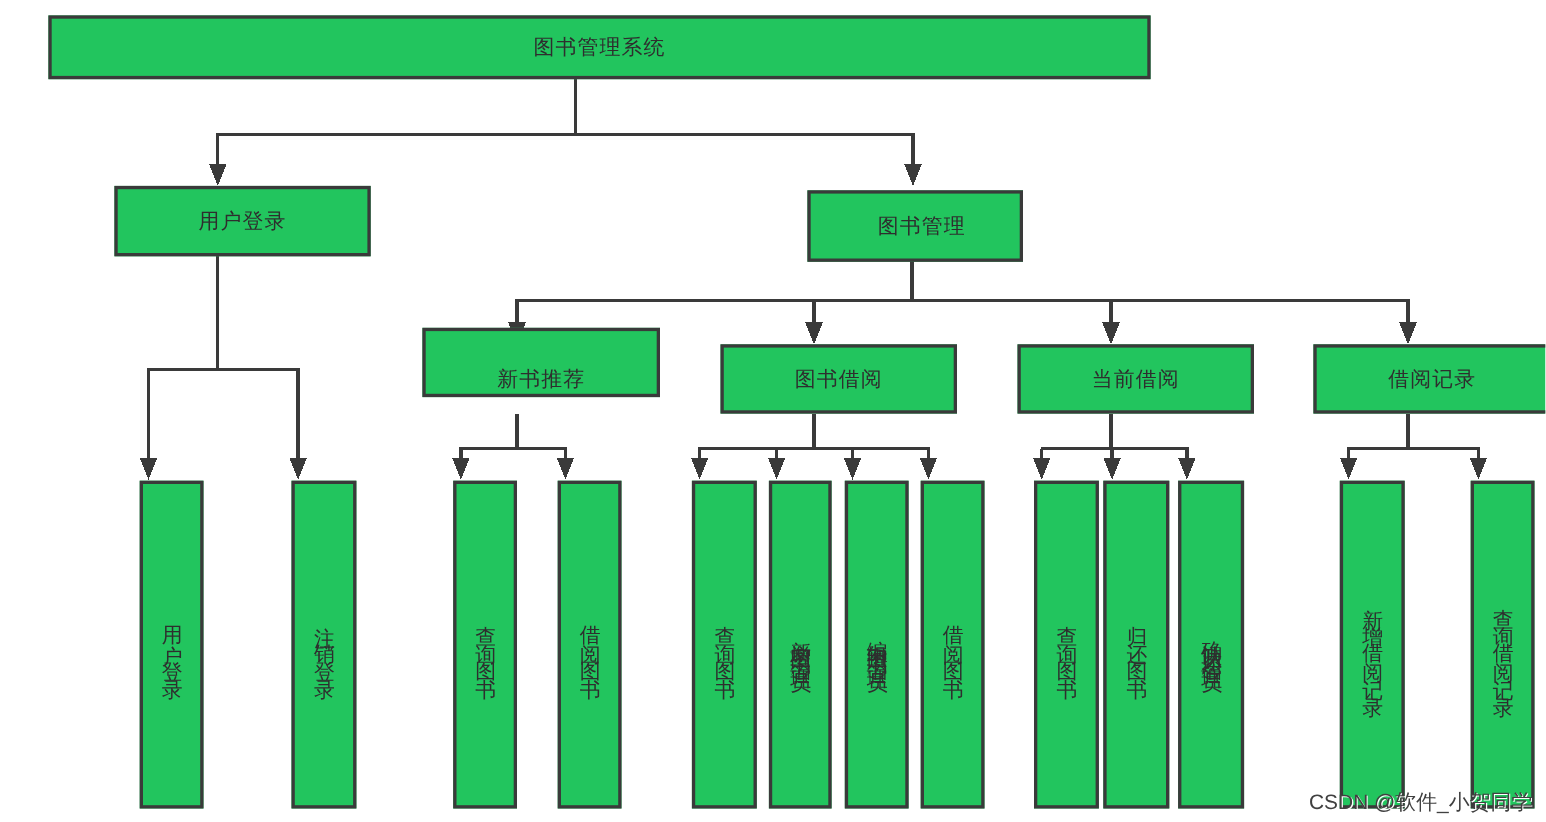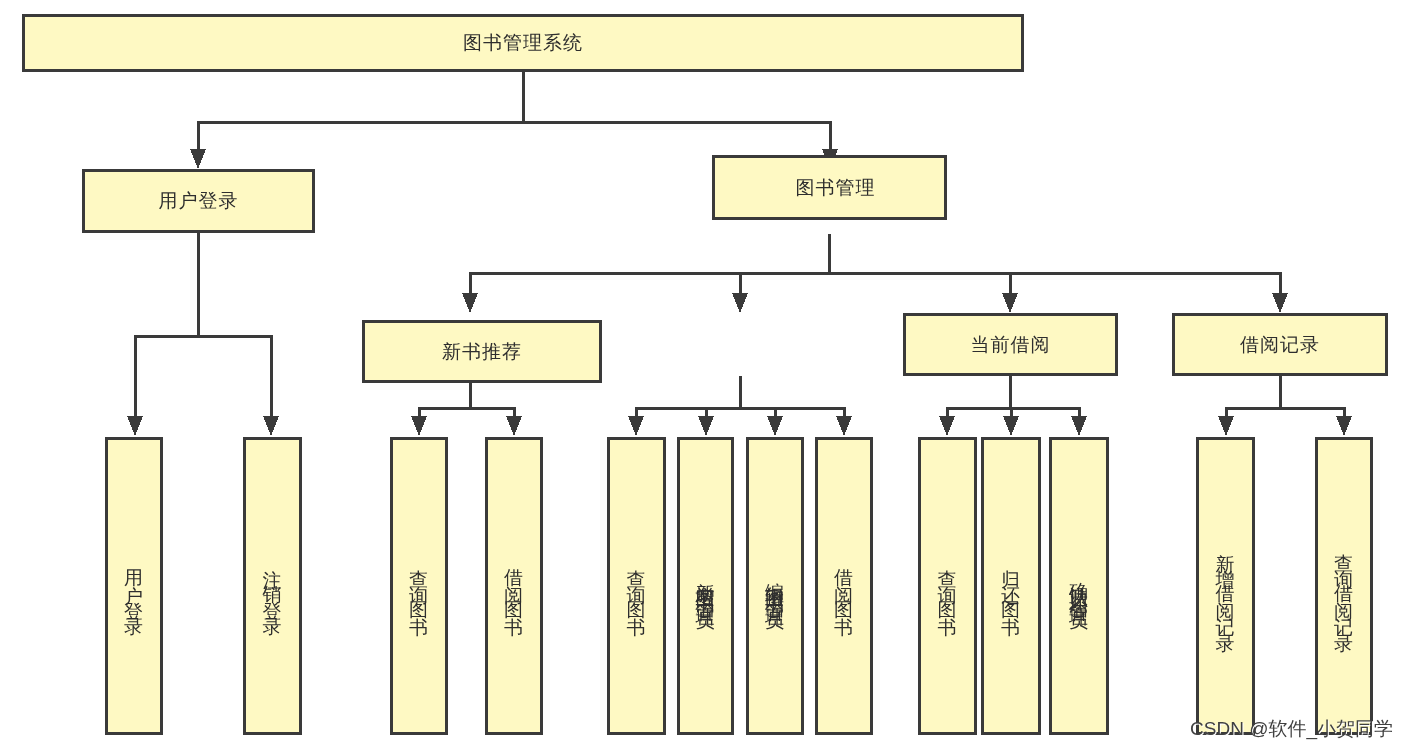--- a/index.html
+++ b/index.html
@@ -18,25 +18,26 @@
   #connectors {
     position: absolute;
     left: 0; top: 0;
     width: 1405px;
     height: 747px;
     pointer-events: none;
   }
   .node {
     position: absolute;
     box-sizing: border-box;
-    background: #fef9c3;
+    background: #22c55e;
     border: 3px solid #3a3a3a;
     display: flex;
     align-items: center;
     justify-content: center;
+    margin-left: 22px;
   }
   .hlabel {
     color: #2e2e2e;
     font-size: 19px;
     letter-spacing: 1px;
     white-space: nowrap;
   }
   .vbox {  }
   .vlabel {
     writing-mode: vertical-rl;
@@ -149,26 +150,29 @@
     </g>
   </svg>
 
   <div class="node" style="left:22px; top:14px; width:1002px; height:58px;">
     <span class="hlabel">图书管理系统</span>
   </div>
 
   <div class="node" style="left:82px; top:169px; width:233px; height:64px;">
     <span class="hlabel">用户登录</span>
   </div>
-  <div class="node" style="left:712px; top:155px; width:235px; height:65px;padding-left:12px;">
+  <div class="node" style="left:712px; top:173px; width:196px; height:65px;padding-left:12px;">
     <span class="hlabel">图书管理</span>
   </div>
 
-  <div class="node" style="left:362px; top:320px; width:240px; height:63px;">
+  <div class="node" style="left:362px; top:298px; width:216px; height:63px;align-items:flex-end;">
     <span class="hlabel">新书推荐</span>
+  </div>
+  <div class="node" style="left:633px; top:313px; width:215px; height:63px;">
+    <span class="hlabel">图书借阅</span>
   </div>
   <div class="node" style="left:1172px; top:313px; width:216px; height:63px;">
     <span class="hlabel">借阅记录</span>
   </div>
   <div class="node" style="left:903px; top:313px; width:215px; height:63px;">
     <span class="hlabel">当前借阅</span>
   </div>
 
   <div class="node vbox" style="left:105px; top:437px; width:58px; height:298px;">
     <span class="vlabel">用户登录</span>

